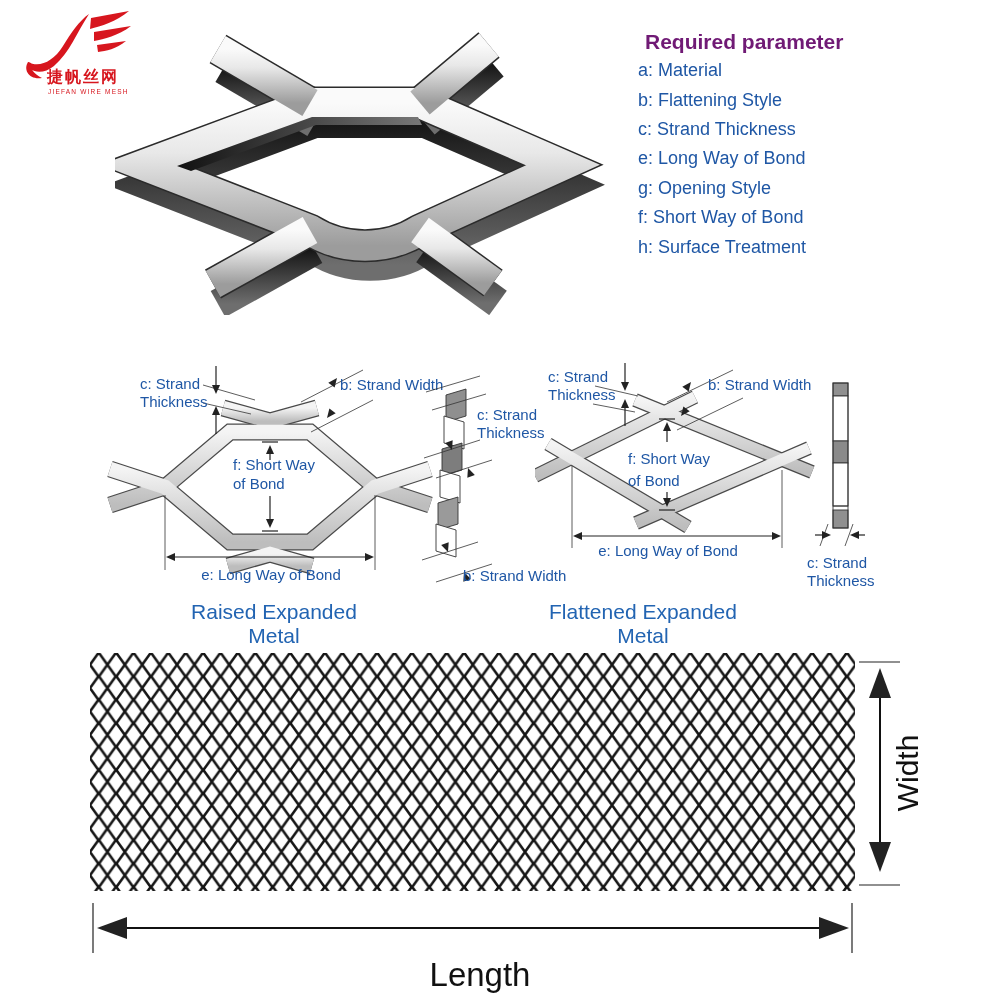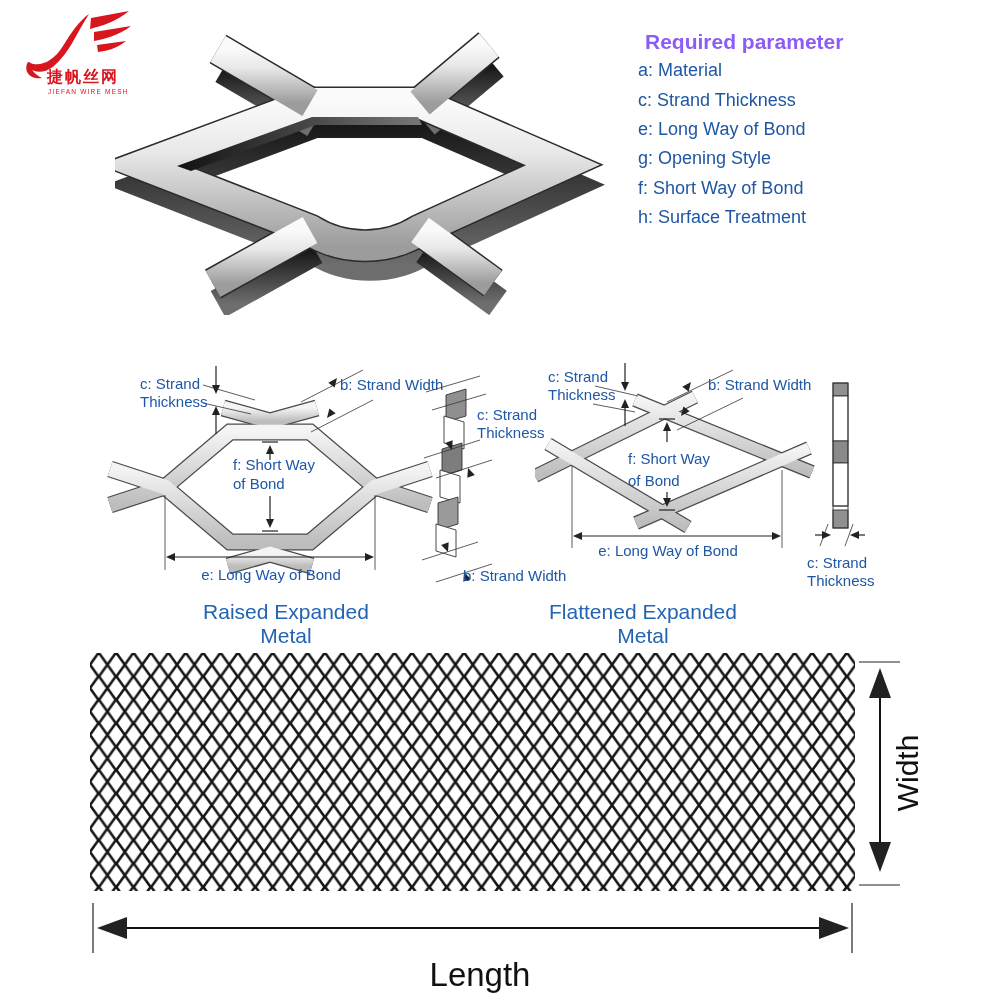--- a/index.html
+++ b/index.html
@@ -1,19 +1,19 @@
 <!DOCTYPE html>
 <html><head>
 <meta charset="utf-8">
 <style>
   html,body{margin:0;padding:0;background:#fff;}
   .canvas{position:relative;width:1000px;height:1000px;background:#ffffff;overflow:hidden;
           font-family:"Liberation Sans",sans-serif;}
   .abs{position:absolute;}
-  .req-title{color:#8b5cf6;font-weight:bold;font-size:21px;}
+  .req-title{color:#701a75;font-weight:bold;font-size:21px;}
   .param{color:#1f57a5;font-size:18px;height:29.4px;display:flex;align-items:center;}
   .dtitle{position:absolute;color:#2264b2;font-size:21px;text-align:center;}
   svg text{font-family:"Liberation Sans",sans-serif;}
   .lbl{fill:#1f57a5;font-size:15px;}
   .dimtxt{fill:#111;}
   .thin{stroke:#333;stroke-width:0.8;fill:none;}
   .dim{stroke:#222;stroke-width:1.2;fill:none;}
   .head{fill:#222;stroke:none;}
 </style>
 </head>
@@ -79,20 +79,21 @@
     </g>
 
     <polygon points="62,141 197,92 303,92 307,100 201,100 76,146" fill="url(#gradBevel)"></polygon>
   </svg>
 
   <div class="abs" style="left:645px;top:30px;width:330px;">
     <span class="req-title">Required parameter</span>
   </div>
   <div class="abs" style="left:638px;top:56px;width:330px;">
     <div class="param">a: Material</div>
+    <div class="param">b: Flattening Style</div>
     <div class="param">c: Strand Thickness</div>
     <div class="param">e: Long Way of Bond</div>
     <div class="param">g: Opening Style</div>
     <div class="param">f: Short Way of Bond</div>
     <div class="param">h: Surface Treatment</div>
   </div>
 
   <svg class="abs" style="left:105px;top:358px;" width="350" height="235" viewBox="0 0 350 235">
 
     <g fill="none" stroke="#4a4a4a" stroke-width="17">
@@ -140,21 +141,21 @@
 
     <g>
       <path class="thin" d="M60,137 L60,212"></path>
         <path class="thin" d="M270,137 L270,212"></path>
       <path class="dim" d="M64,199 L266,199"></path>
       <polygon class="head" points="0,0 -4,9 4,9" transform="translate(61,199) rotate(-90)"></polygon>
       <polygon class="head" points="0,0 -4,9 4,9" transform="translate(269,199) rotate(90)"></polygon>
       <text class="lbl" x="166" y="222" text-anchor="middle">e: Long Way of Bond</text>
     </g>
   </svg>
-  <div class="dtitle" style="left:176px;top:600px;width:220px;">Raised Expanded Metal</div>
+  <div class="dtitle" style="left:164px;top:600px;width:220px;">Raised Expanded Metal</div>
 
   <svg class="abs" style="left:420px;top:362px;" width="150" height="230" viewBox="0 0 150 230">
     <g stroke="#333" stroke-width="0.9">
       <polygon points="26,33 46,27 46,54 26,60" fill="#8f8f8f"></polygon>
       <polygon points="24,54 44,60 44,87 24,81" fill="#ffffff"></polygon>
       <polygon points="22,87 42,81 42,108 22,114" fill="#7d7d7d"></polygon>
       <polygon points="20,108 40,114 40,141 20,135" fill="#ffffff"></polygon>
       <polygon points="18,141 38,135 38,162 18,168" fill="#9a9a9a"></polygon>
       <polygon points="16,162 36,168 36,195 16,189" fill="#ffffff"></polygon>
     </g>

